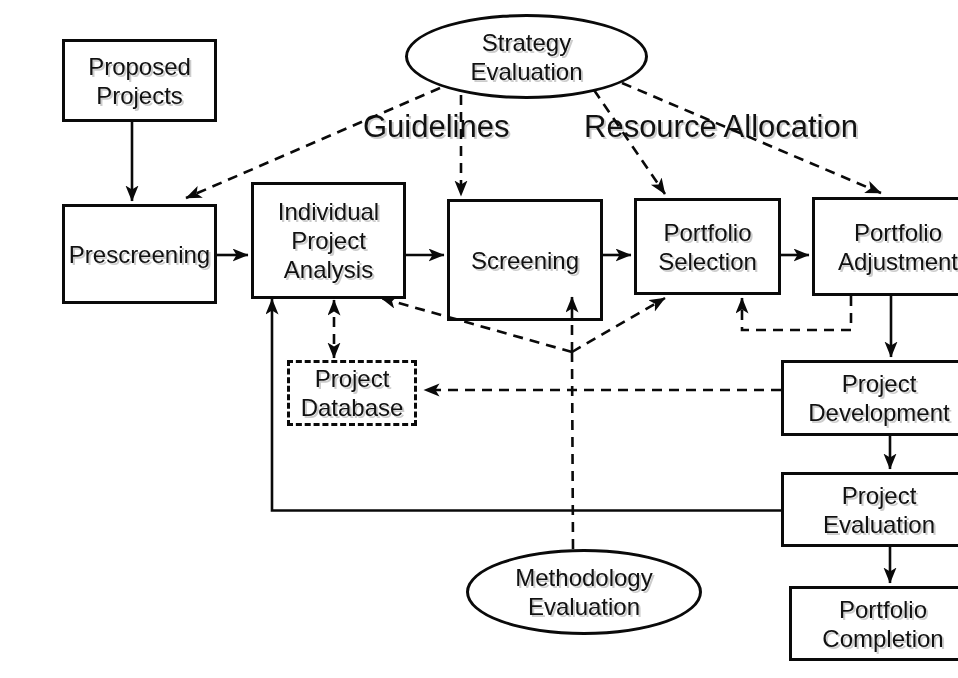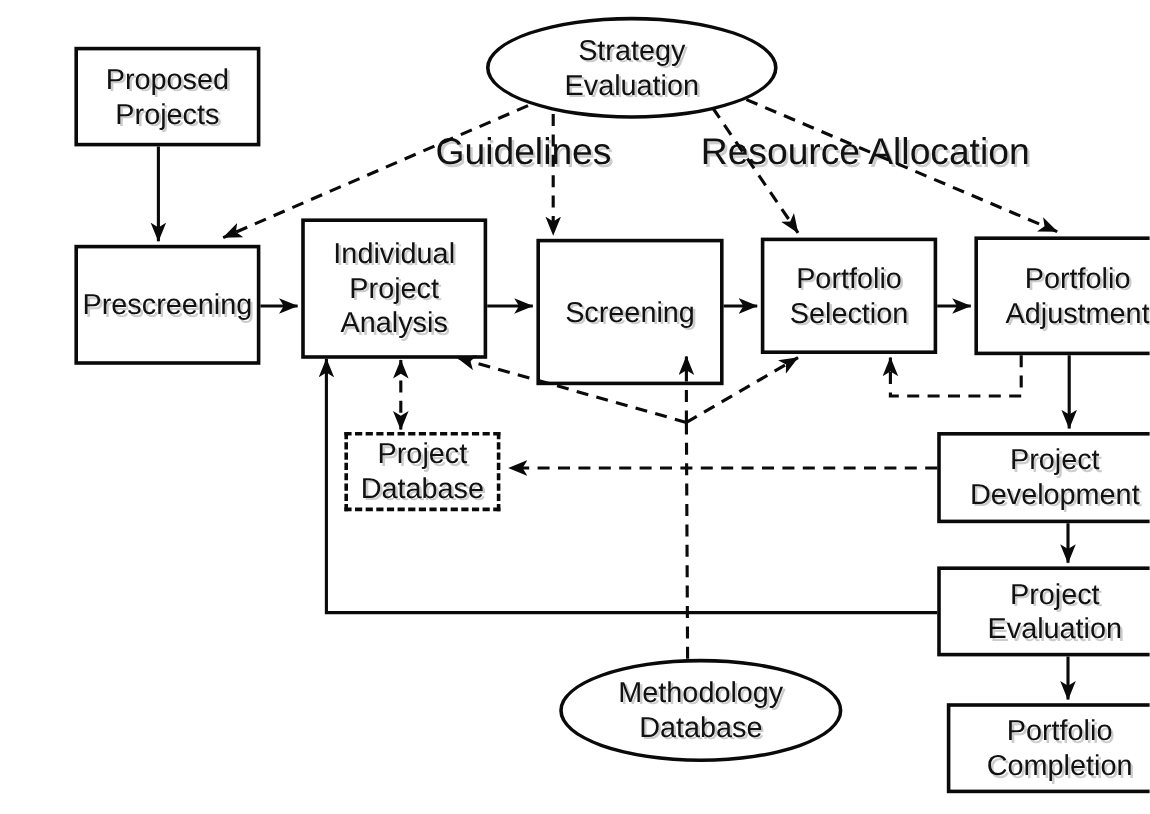--- a/index.html
+++ b/index.html
@@ -74,21 +74,21 @@
 Evaluation</span>
   </div>
 
   <div class="node" style="left:745px;top:586px;width:188px;height:75px">
     <span>Portfolio
 Completion</span>
   </div>
 
   <div class="node ellipse" style="left:422px;top:549px;width:236px;height:86px">
     <span>Methodology
-Database</span>
+Evaluation</span>
   </div>
 
   <div class="flabel" style="left:319px;top:113px">Guidelines</div>
 
   <div class="flabel" style="left:540px;top:113px">Resource Allocation</div>
 
   <svg class="wires" width="958" height="678" viewBox="0 0 958 678">
     <defs>
       <marker id="ah" markerUnits="userSpaceOnUse" markerWidth="18" markerHeight="15" refX="15.5" refY="6.5" orient="auto-start-reverse">
         <path d="M0,0 L16,6.5 L0,13 L4,6.5 Z" fill="#0a0a0a"></path>

